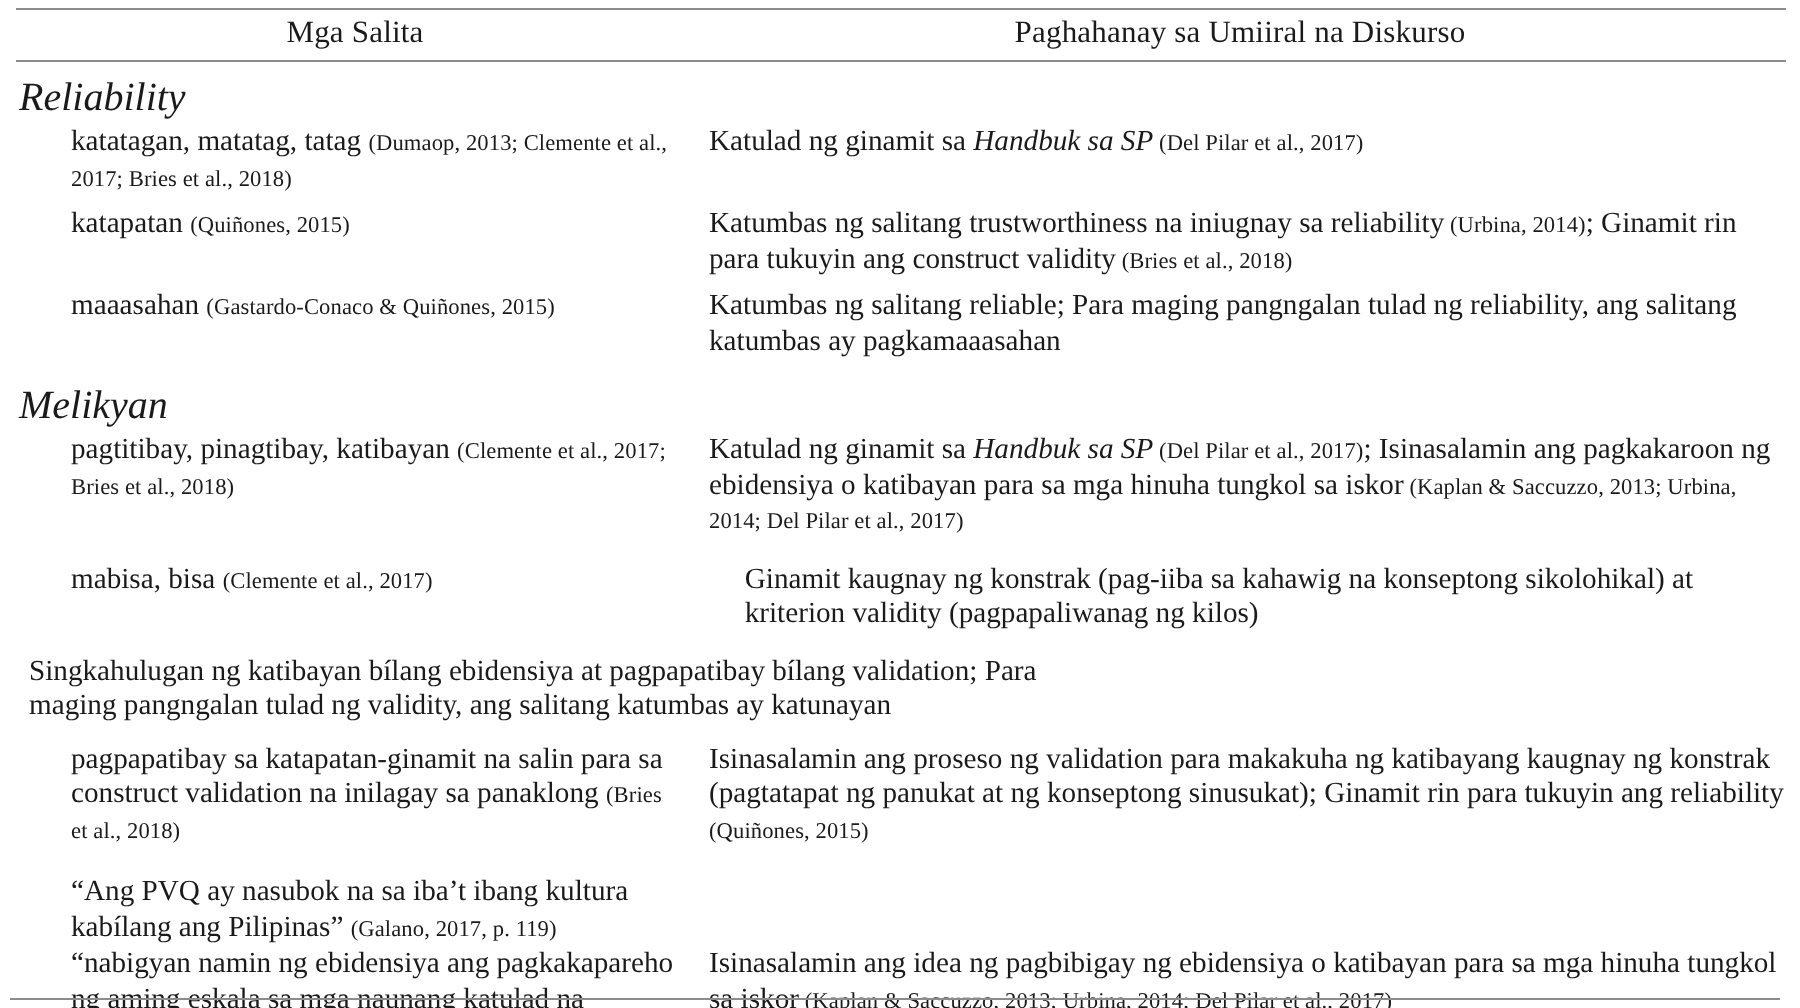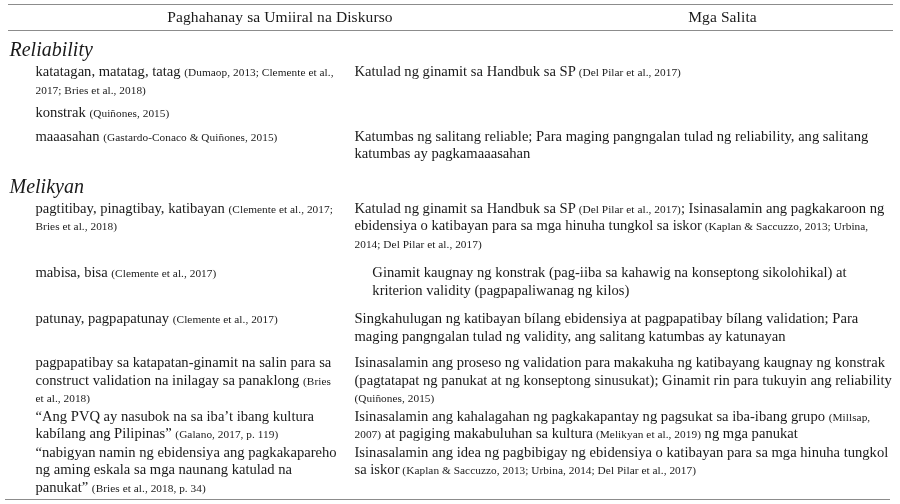--- a/index.html
+++ b/index.html
@@ -91,90 +91,89 @@
     padding-left: 7px;
     font-size: 14.6px;
     line-height: 1.2;
   }
 
   
   .cit {
     font-size: 11.3px;
     letter-spacing: 0.05px;
   }
-  .it { }
+  .it { font-style: italic; }
 
   
   .r1 { margin-top: 0px; justify-content: flex-end; }
   .r2 { margin-top: 6px; }
   .r3 { margin-top: 6px; }
   .r4 { margin-top: 0px; }
   .r5 { margin-top: 12px; gap: 28px; }
   .r6 { margin-top: 11px; }
   .r7 { margin-top: 9px; justify-content: flex-end; }
-  .r8 { margin-top: 1px; justify-content: space-between; }
+  .r8 { margin-top: 14px; justify-content: space-between; }
   .r9 { margin-top: 1px; }
 </style>
 </head>
 <body>
 
 <div class="table-wrap">
 
   <div class="rule rule-top"></div>
 
   <div class="thead">
+    <div class="th th-left">Mga Salita</div>
     <div class="th th-right">Paghahanay sa Umiiral na Diskurso</div>
-    <div class="th th-left">Mga Salita</div>
   </div>
 
   <div class="rule rule-header"></div>
 
   <div class="tbody">
 
     <div class="group-label">Reliability</div>
 
     <div class="row r1">
       <div class="cell-left"><span>katatagan, matatag, tatag</span> <span class="cit">(Dumaop, 2013; Clemente et al., 2017; Bries et al., 2018)</span></div>
       <div class="cell-right"><span>Katulad ng ginamit sa </span><span class="it">Handbuk sa SP</span><span class="cit"> (Del Pilar et al., 2017)</span></div>
     </div>
 
     <div class="row r2">
-      <div class="cell-left"><span>konstrak</span> <span class="cit">(Quiñones, 2015)</span></div>
+      <div class="cell-left"><span>katapatan</span> <span class="cit">(Quiñones, 2015)</span></div>
+      <div class="cell-right"><span>Katumbas ng salitang trustworthiness na iniugnay sa reliability</span><span class="cit"> (Urbina, 2014)</span><span>; Ginamit rin para tukuyin ang construct validity</span><span class="cit"> (Bries et al., 2018)</span></div>
     </div>
 
     <div class="row r3">
       <div class="cell-left"><span>maaasahan</span> <span class="cit">(Gastardo-Conaco &amp; Quiñones, 2015)</span></div>
       <div class="cell-right">Katumbas ng salitang reliable; Para maging pangngalan tulad ng reliability, ang salitang katumbas ay pagkamaaasahan</div>
     </div>
 
     <div class="group-label spaced">Melikyan</div>
 
     <div class="row r4">
       <div class="cell-left"><span>pagtitibay, pinagtibay, katibayan</span> <span class="cit">(Clemente et al., 2017; Bries et al., 2018)</span></div>
       <div class="cell-right"><span>Katulad ng ginamit sa </span><span class="it">Handbuk sa SP</span><span class="cit"> (Del Pilar et al., 2017)</span><span>; Isinasalamin ang pagkakaroon ng ebidensiya o katibayan para sa mga hinuha tungkol sa iskor</span><span class="cit"> (Kaplan &amp; Saccuzzo, 2013; Urbina, 2014; Del Pilar et al., 2017)</span></div>
     </div>
 
     <div class="row r5">
       <div class="cell-left"><span>mabisa, bisa</span> <span class="cit">(Clemente et al., 2017)</span></div>
       <div class="cell-right">Ginamit kaugnay ng konstrak (pag-iiba sa kahawig na konseptong sikolohikal) at kriterion validity (pagpapaliwanag ng kilos)</div>
     </div>
 
     <div class="row r6">
-      <div class="cell-left"><span>patunay, pagpapatunay</span> <span class="cit">(Clemente et al., 2017)</span></div>
       <div class="cell-right">Singkahulugan ng katibayan bílang ebidensiya at pagpapatibay bílang validation; Para maging pangngalan tulad ng validity, ang salitang katumbas ay katunayan</div>
     </div>
 
     <div class="row r7">
       <div class="cell-left"><span>pagpapatibay sa katapatan-ginamit na salin para sa construct validation na inilagay sa panaklong</span> <span class="cit">(Bries et al., 2018)</span></div>
       <div class="cell-right"><span>Isinasalamin ang proseso ng validation para makakuha ng katibayang kaugnay ng konstrak (pagtatapat ng panukat at ng konseptong sinusukat); Ginamit rin para tukuyin ang reliability</span><span class="cit"> (Quiñones, 2015)</span></div>
     </div>
 
     <div class="row r8">
       <div class="cell-left"><span>“Ang PVQ ay nasubok na sa iba’t ibang kultura kabílang ang Pilipinas”</span> <span class="cit">(Galano, 2017, p. 119)</span></div>
-      <div class="cell-right"><span>Isinasalamin ang kahalagahan ng pagkakapantay ng pagsukat sa iba-ibang grupo</span> <span class="cit">(Millsap, 2007)</span><span> at pagiging makabuluhan sa kultura</span><span class="cit"> (Melikyan et al., 2019)</span><span> ng mga panukat</span></div>
     </div>
 
     <div class="row r9">
       <div class="cell-left"><span>“nabigyan namin ng ebidensiya ang pagkakapareho ng aming eskala sa mga naunang katulad na panukat”</span> <span class="cit">(Bries et al., 2018, p. 34)</span></div>
       <div class="cell-right"><span>Isinasalamin ang idea ng pagbibigay ng ebidensiya o katibayan para sa mga hinuha tungkol sa iskor</span><span class="cit"> (Kaplan &amp; Saccuzzo, 2013; Urbina, 2014; Del Pilar et al., 2017)</span></div>
     </div>
 
   </div>
 
   <div class="rule rule-bottom"></div>

